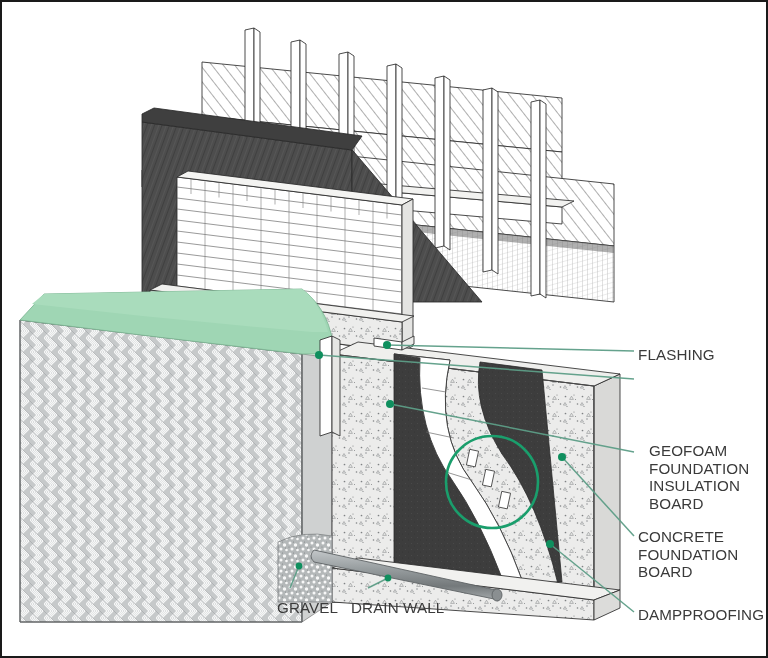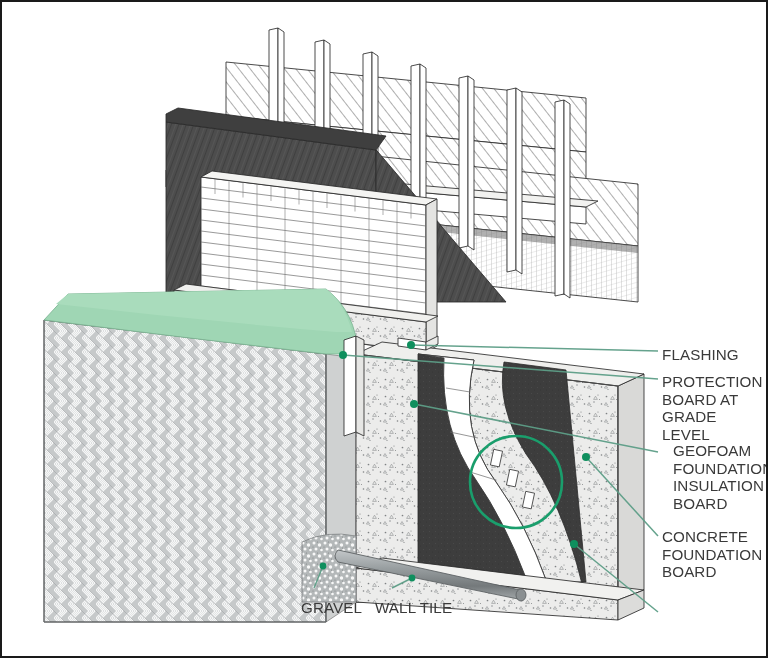--- a/index.html
+++ b/index.html
@@ -1,21 +1,21 @@
 <!DOCTYPE html>
 <html><head>
 <meta charset="utf-8">
 <style>
   html,body{margin:0;padding:0;background:#ffffff;}
   body{font-family:"Liberation Sans",sans-serif;}
   #frame{
     position:relative;width:768px;height:658px;box-sizing:border-box;
     border:2px solid #1a1a1a;background:#ffffff;overflow:hidden;
   }
-  #stage{position:absolute;inset:0;margin-left:24px;}
+  #stage{position:absolute;inset:0;}
   svg#dwg{position:absolute;left:0;top:0;width:764px;height:654px;display:block;}
   .lbl{
     position:absolute;color:#3a3a3a;font-size:15.2px;line-height:17.6px;
     letter-spacing:.1px;white-space:pre-line;font-family:"Liberation Sans",sans-serif;
   }
 </style>
 </head>
 <body>
 
 <div id="frame">
@@ -259,27 +259,25 @@
           <circle cx="317" cy="353" r="4"></circle>
         <circle cx="388" cy="402" r="4"></circle>
           <circle cx="560" cy="455" r="4"></circle>
         <circle cx="548" cy="542" r="4"></circle>
           <circle cx="297" cy="564" r="3.4"></circle>
         <circle cx="386" cy="576" r="3.4"></circle>
       </g>
     </svg>
 
     <div class="lbl" style="left:636px;top:344px;">FLASHING</div>
-    <div class="lbl" style="left:636px;top:371px;">PROTECTION
-BOARD AT
-GRADE LEVEL</div>
     <div class="lbl" style="left:647px;top:440px;">GEOFOAM
 FOUNDATION
 INSULATION
 BOARD</div>
     <div class="lbl" style="left:636px;top:526px;">CONCRETE
 FOUNDATION
 BOARD</div>
+    <div class="lbl" style="left:636px;top:604px;">DAMPPROOFING</div>
     <div class="lbl" style="left:275px;top:597px;">GRAVEL</div>
-    <div class="lbl" style="left:349px;top:597px;">WALL TILE</div>
+    <div class="lbl" style="left:349px;top:597px;">DRAIN WALL</div>
 
   </div>
 </div>
 
 </body></html>

